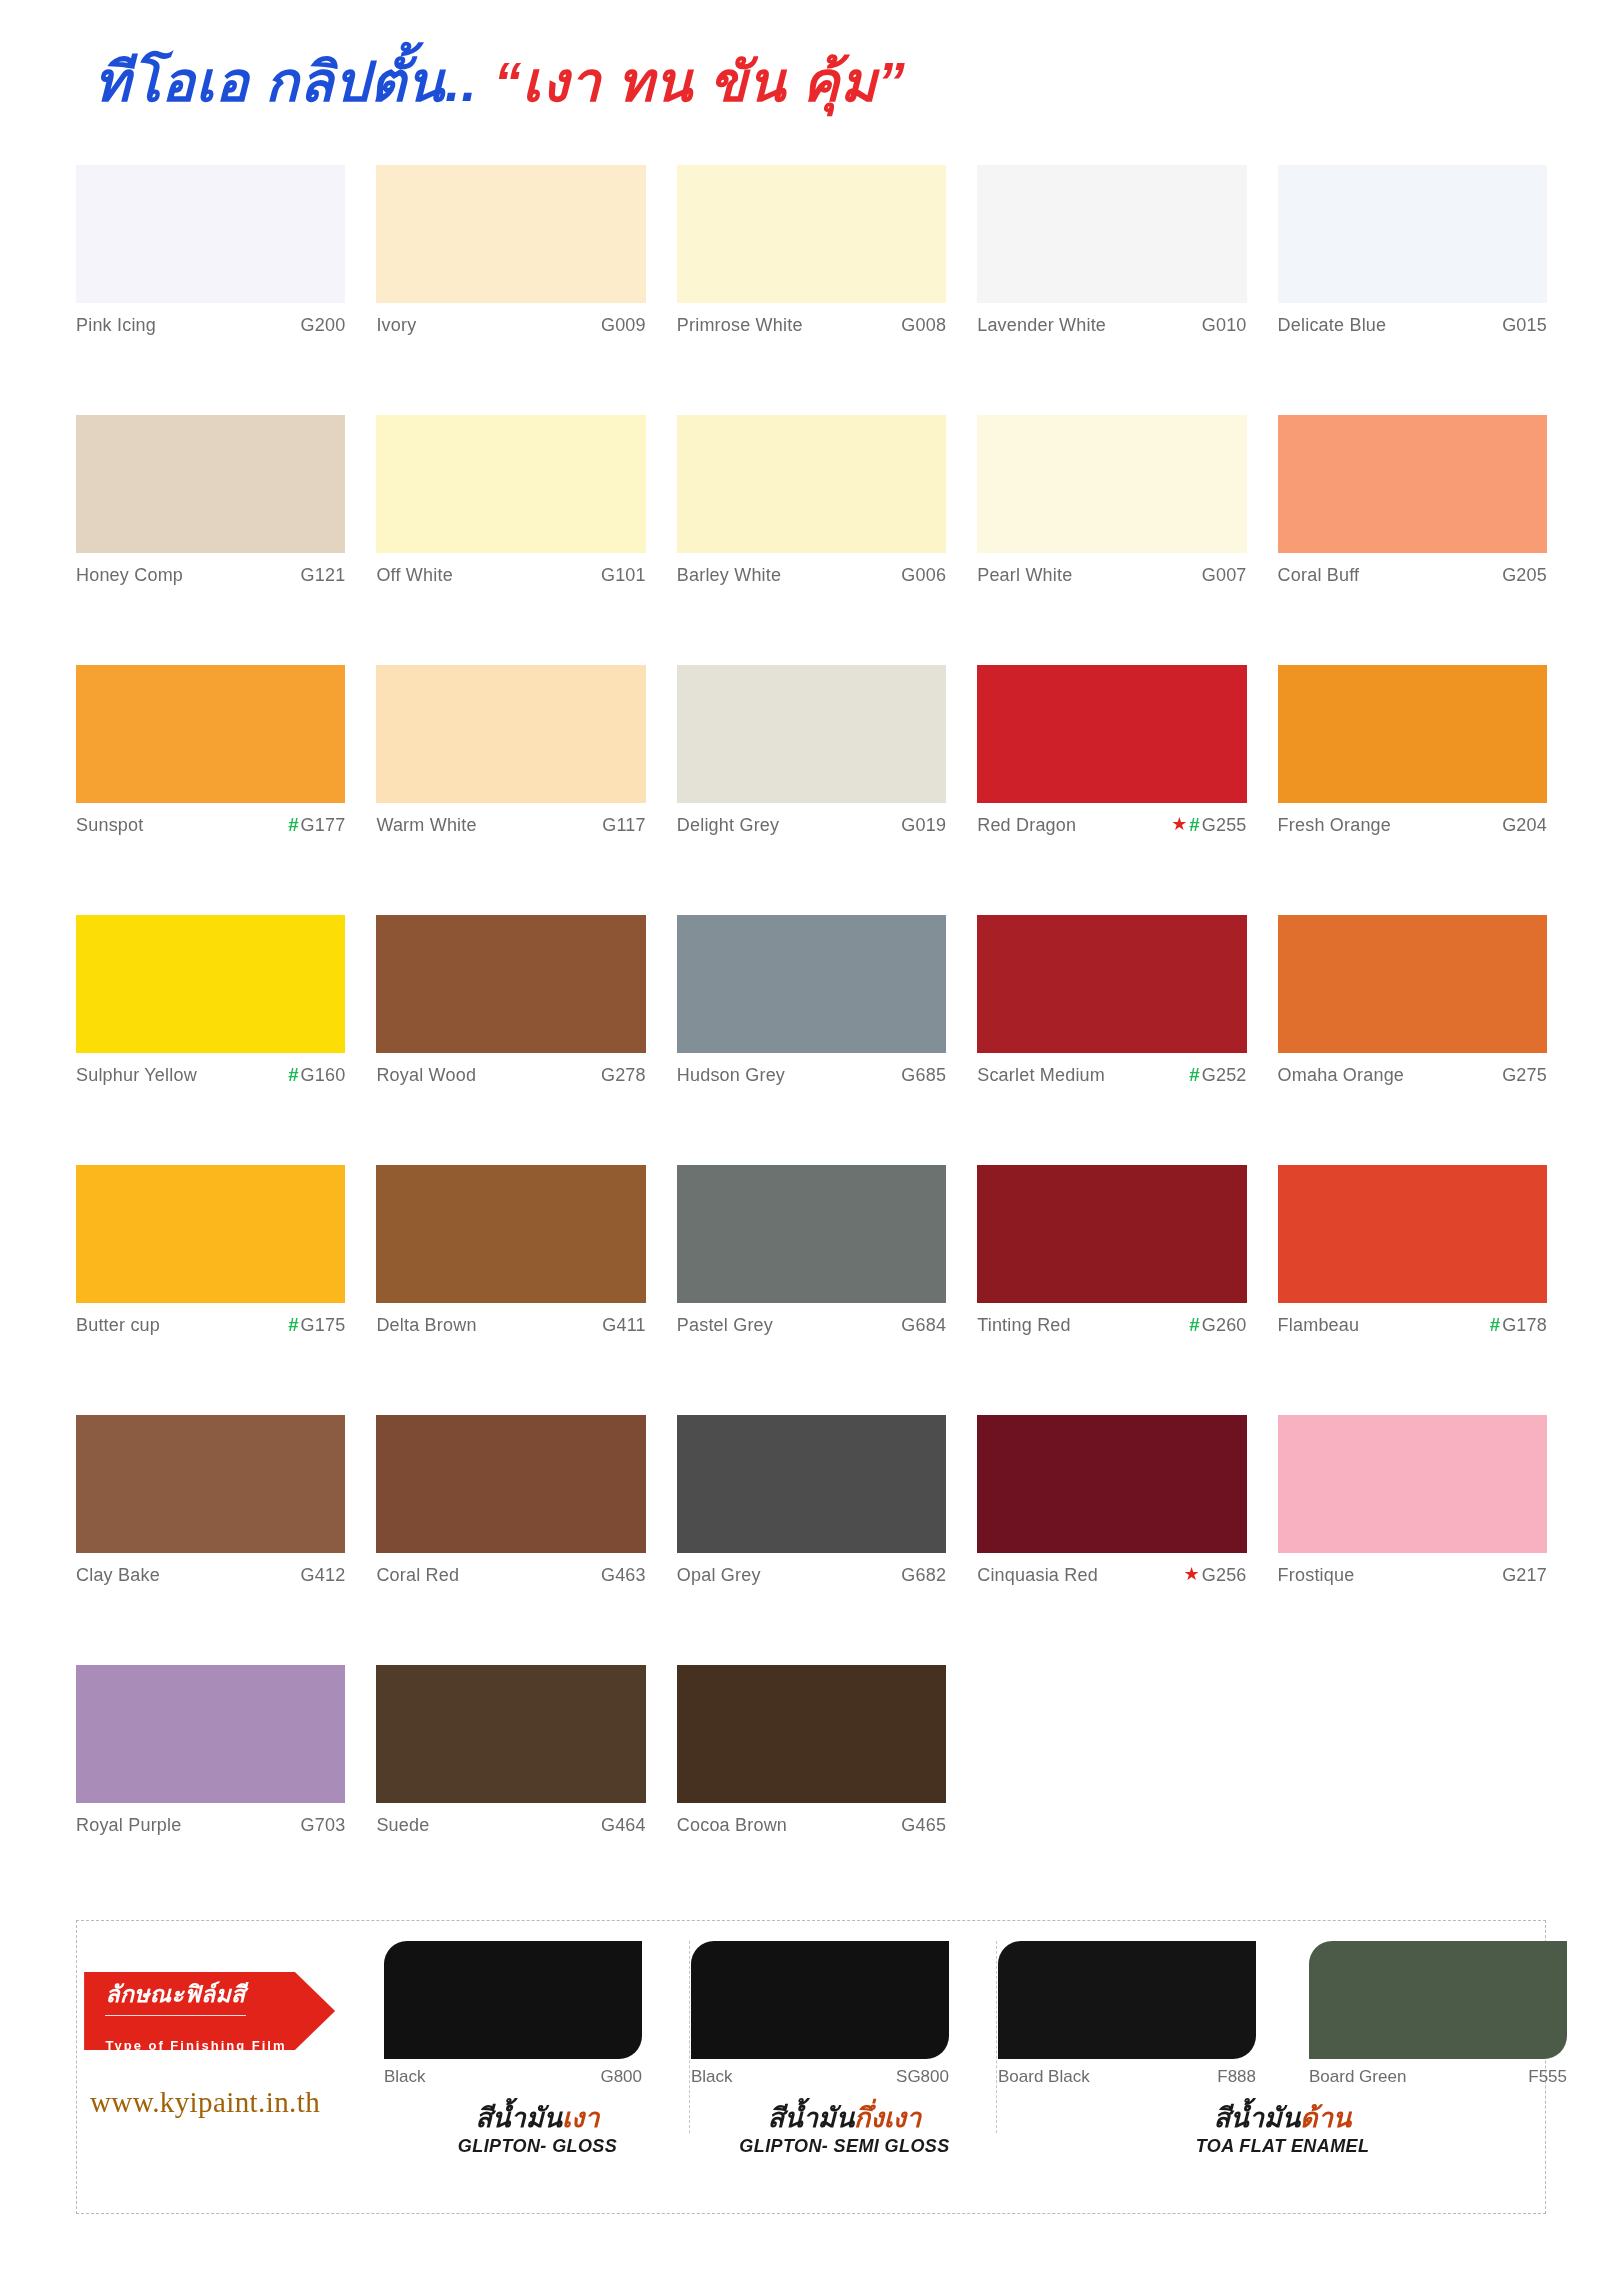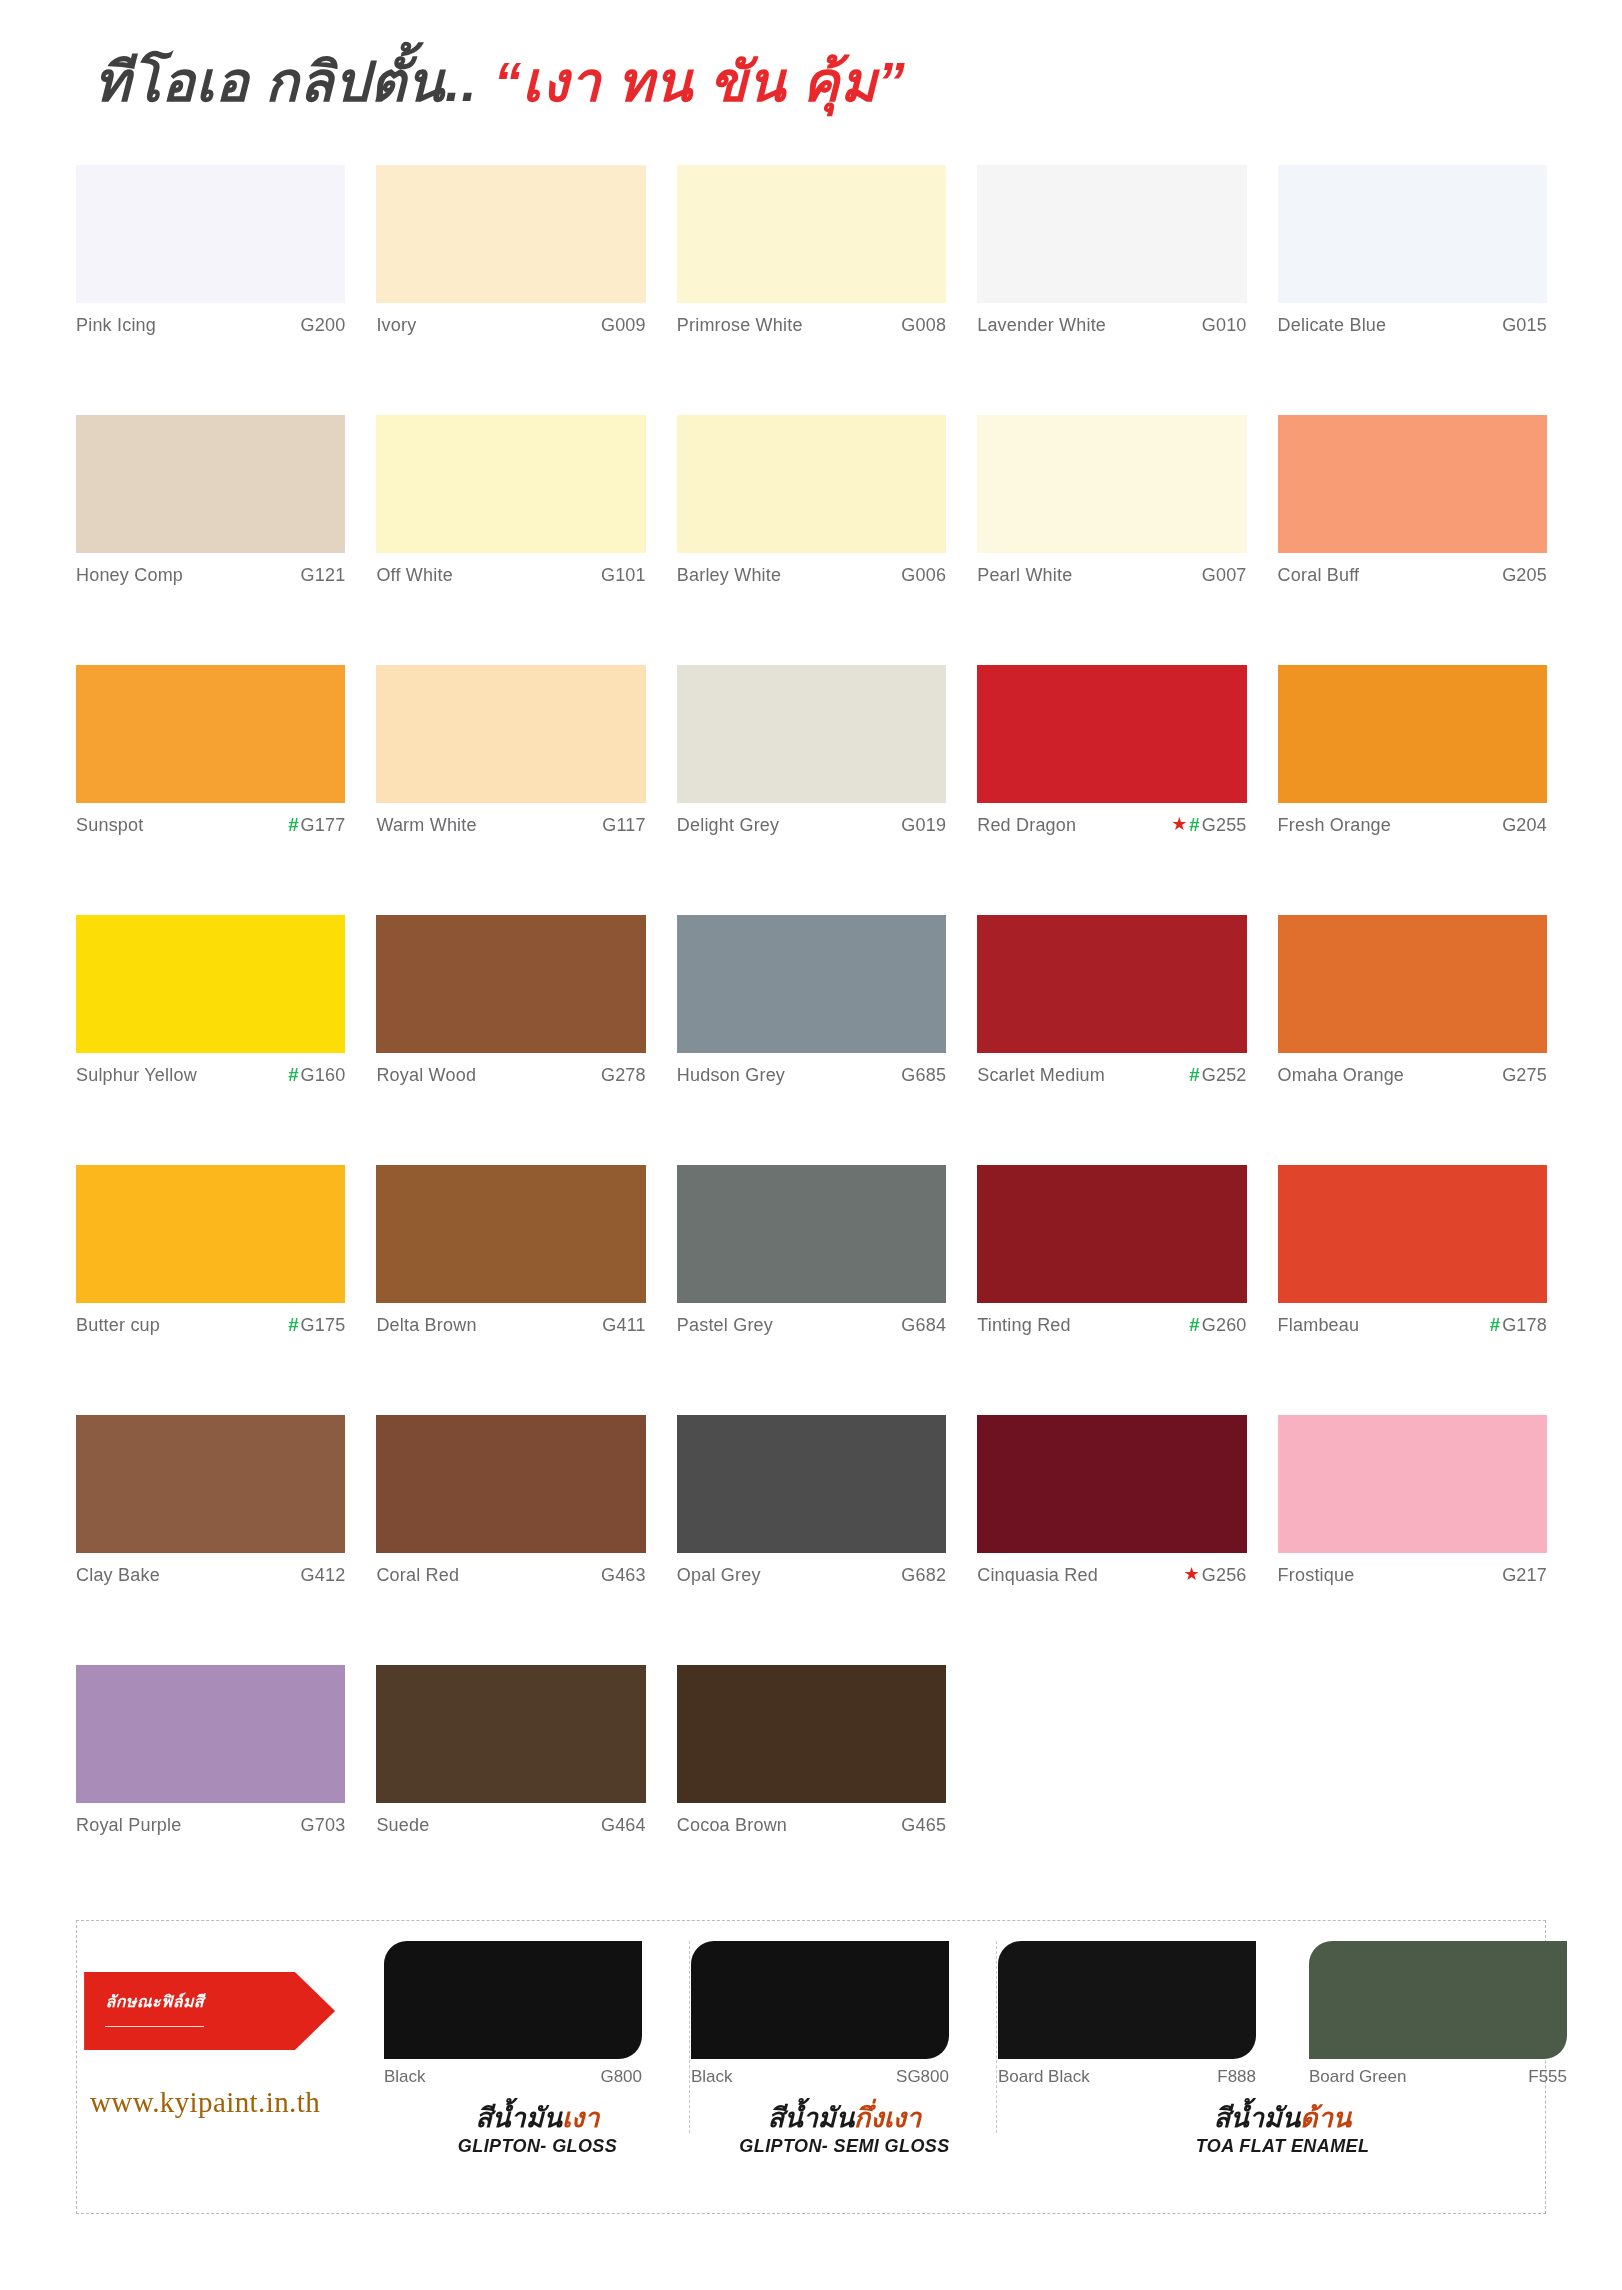--- a/index.html
+++ b/index.html
@@ -25,21 +25,21 @@
     align-items: center;
   }
   .header-line {
     font-size: 55px;
     font-weight: bold;
     font-style: italic;
     letter-spacing: 0.9px;
     white-space: nowrap;
     line-height: 1;
   }
-  .hdr-blue { color: #404040; }
+  .hdr-blue { color: #1d4ed8; }
   .hdr-red  { color: #e8282b; }
 
   
   .grid {
     padding: 0 76px 0 76px;
     display: grid;
     grid-template-columns: repeat(5, 1fr);
     column-gap: 31px;
     row-gap: 0;
   }
@@ -110,29 +110,28 @@
     top: 51px;
     width: 251px;
     height: 78px;
     background: #e2231a;
     color: #ffffff;
     clip-path: polygon(0 0, 84% 0, 100% 50%, 84% 100%, 0 100%);
     padding: 9px 0 0 21.4px;
     box-sizing: border-box;
   }
   .ribbon-th {
-    font-size: 16px;
+    font-size: 23px;
     font-weight: bold;
     font-style: italic;
     letter-spacing: 0.4px;
     line-height: 1.15;
     border-bottom: 1.3px solid rgba(255,255,255,0.85);
     display: inline-block;
-    padding-bottom: 15px;
-    margin-top: 12px;
+    padding-bottom: 8px;
   }
   .ribbon-en {
     font-size: 13px;
     font-weight: bold;
     letter-spacing: 2px;
     margin-top: 22px;
   }
   .watermark {
     position: absolute;
     left: 13px;

